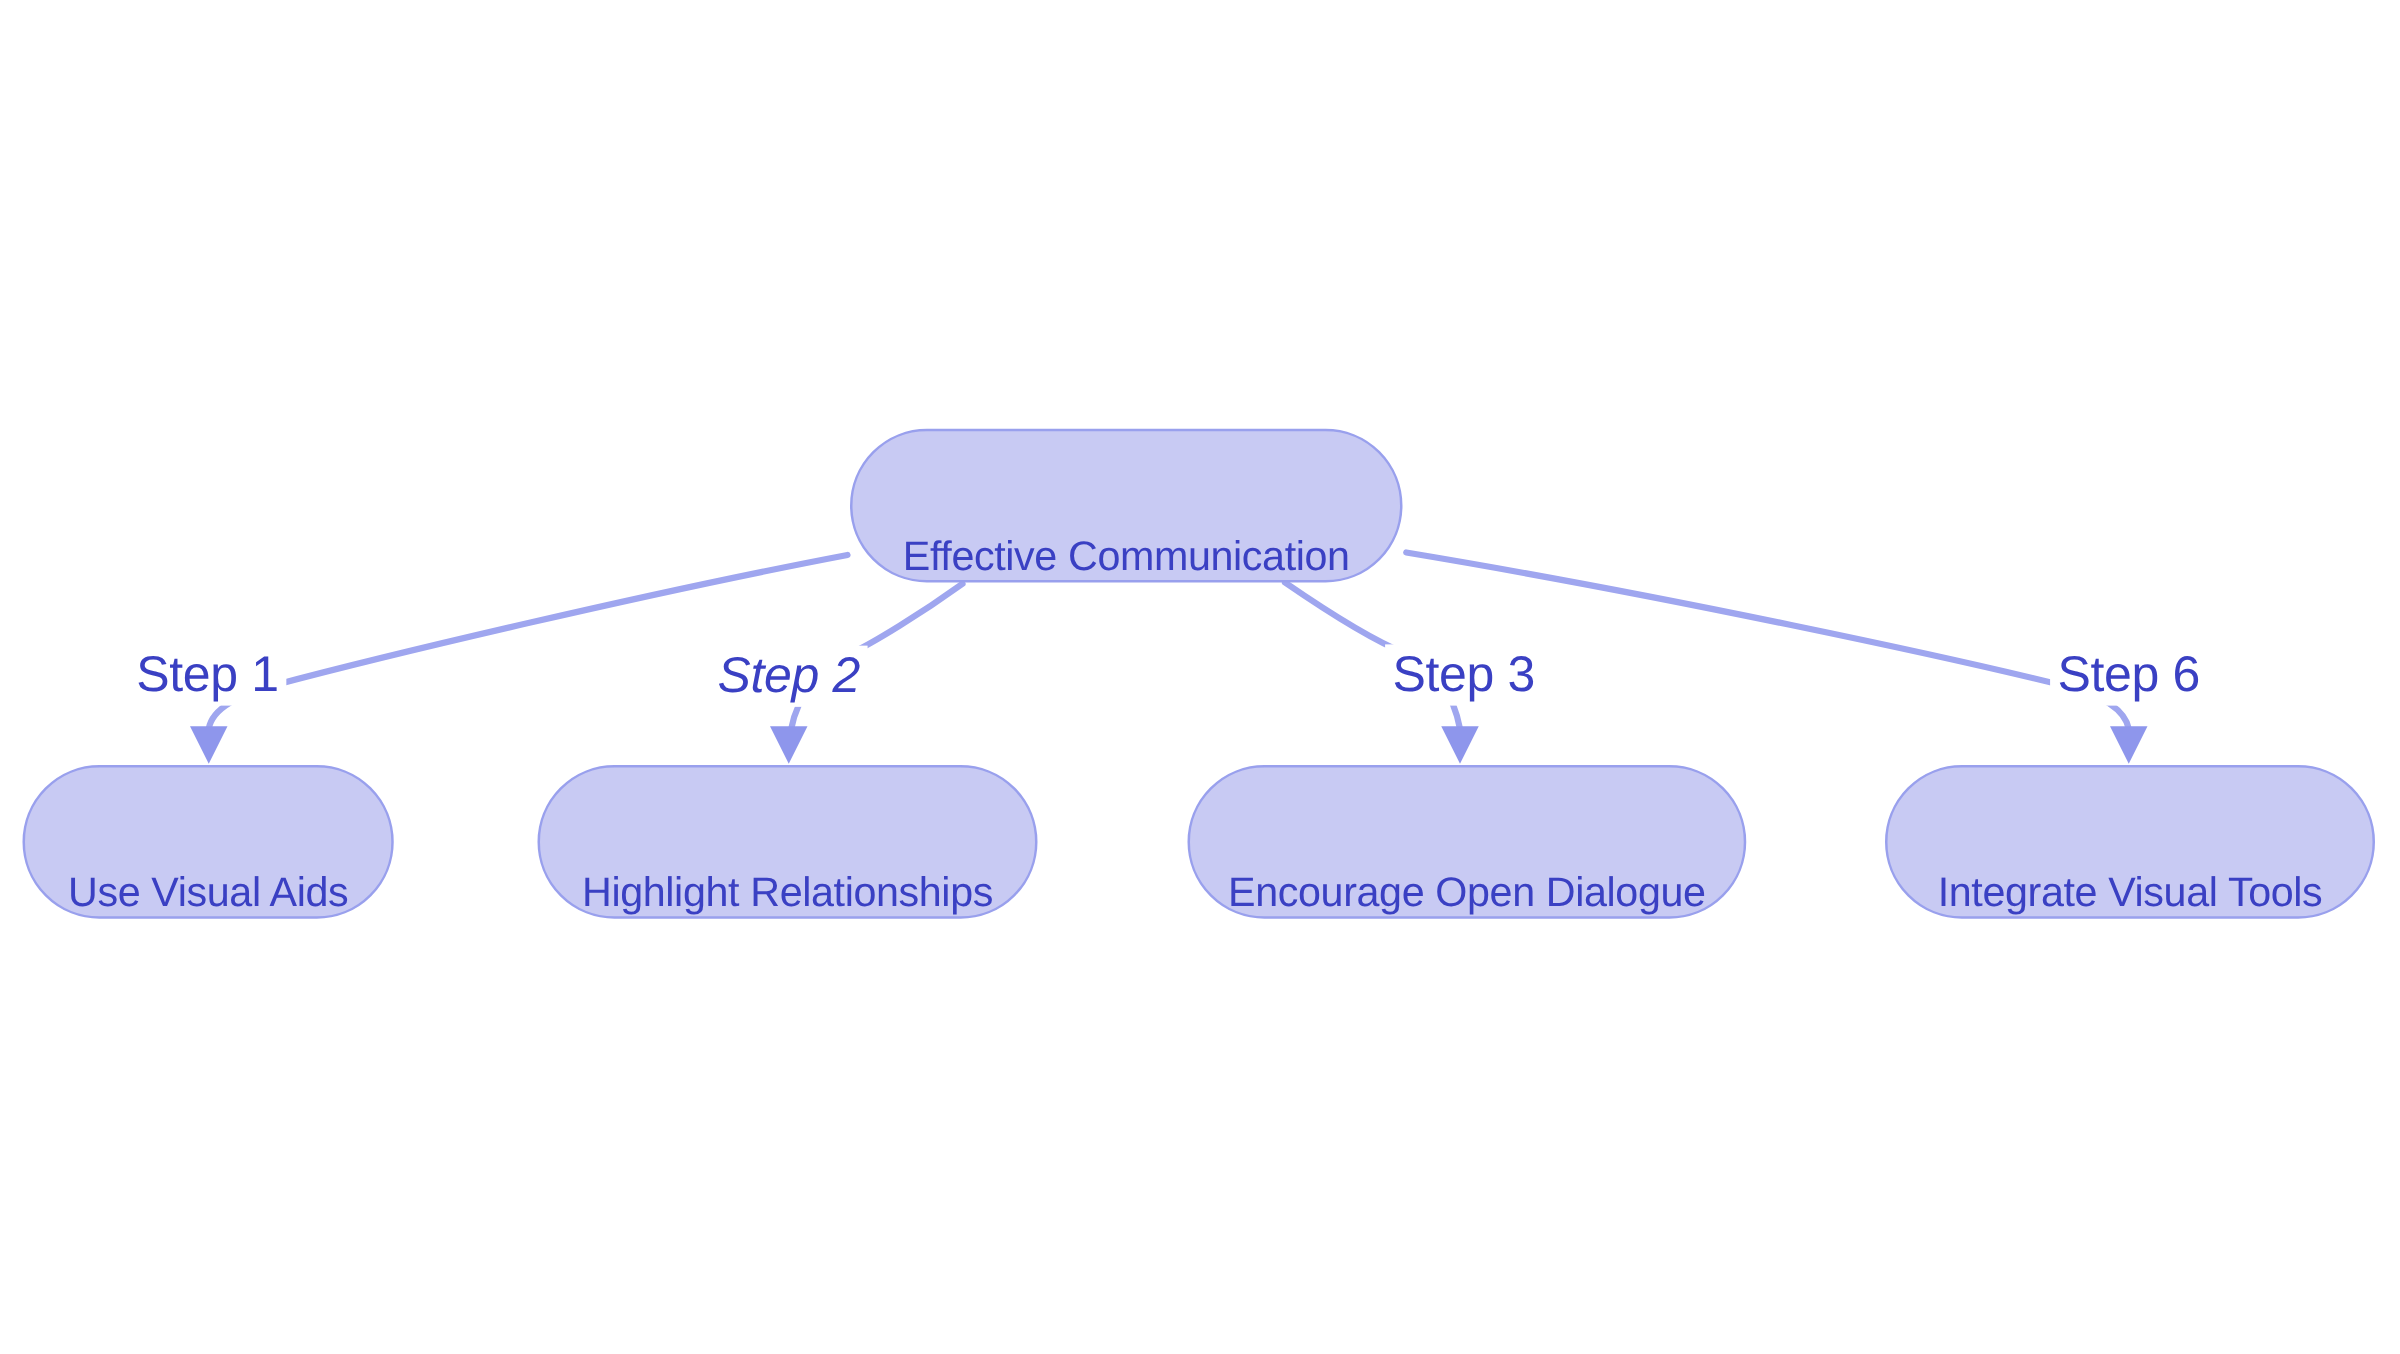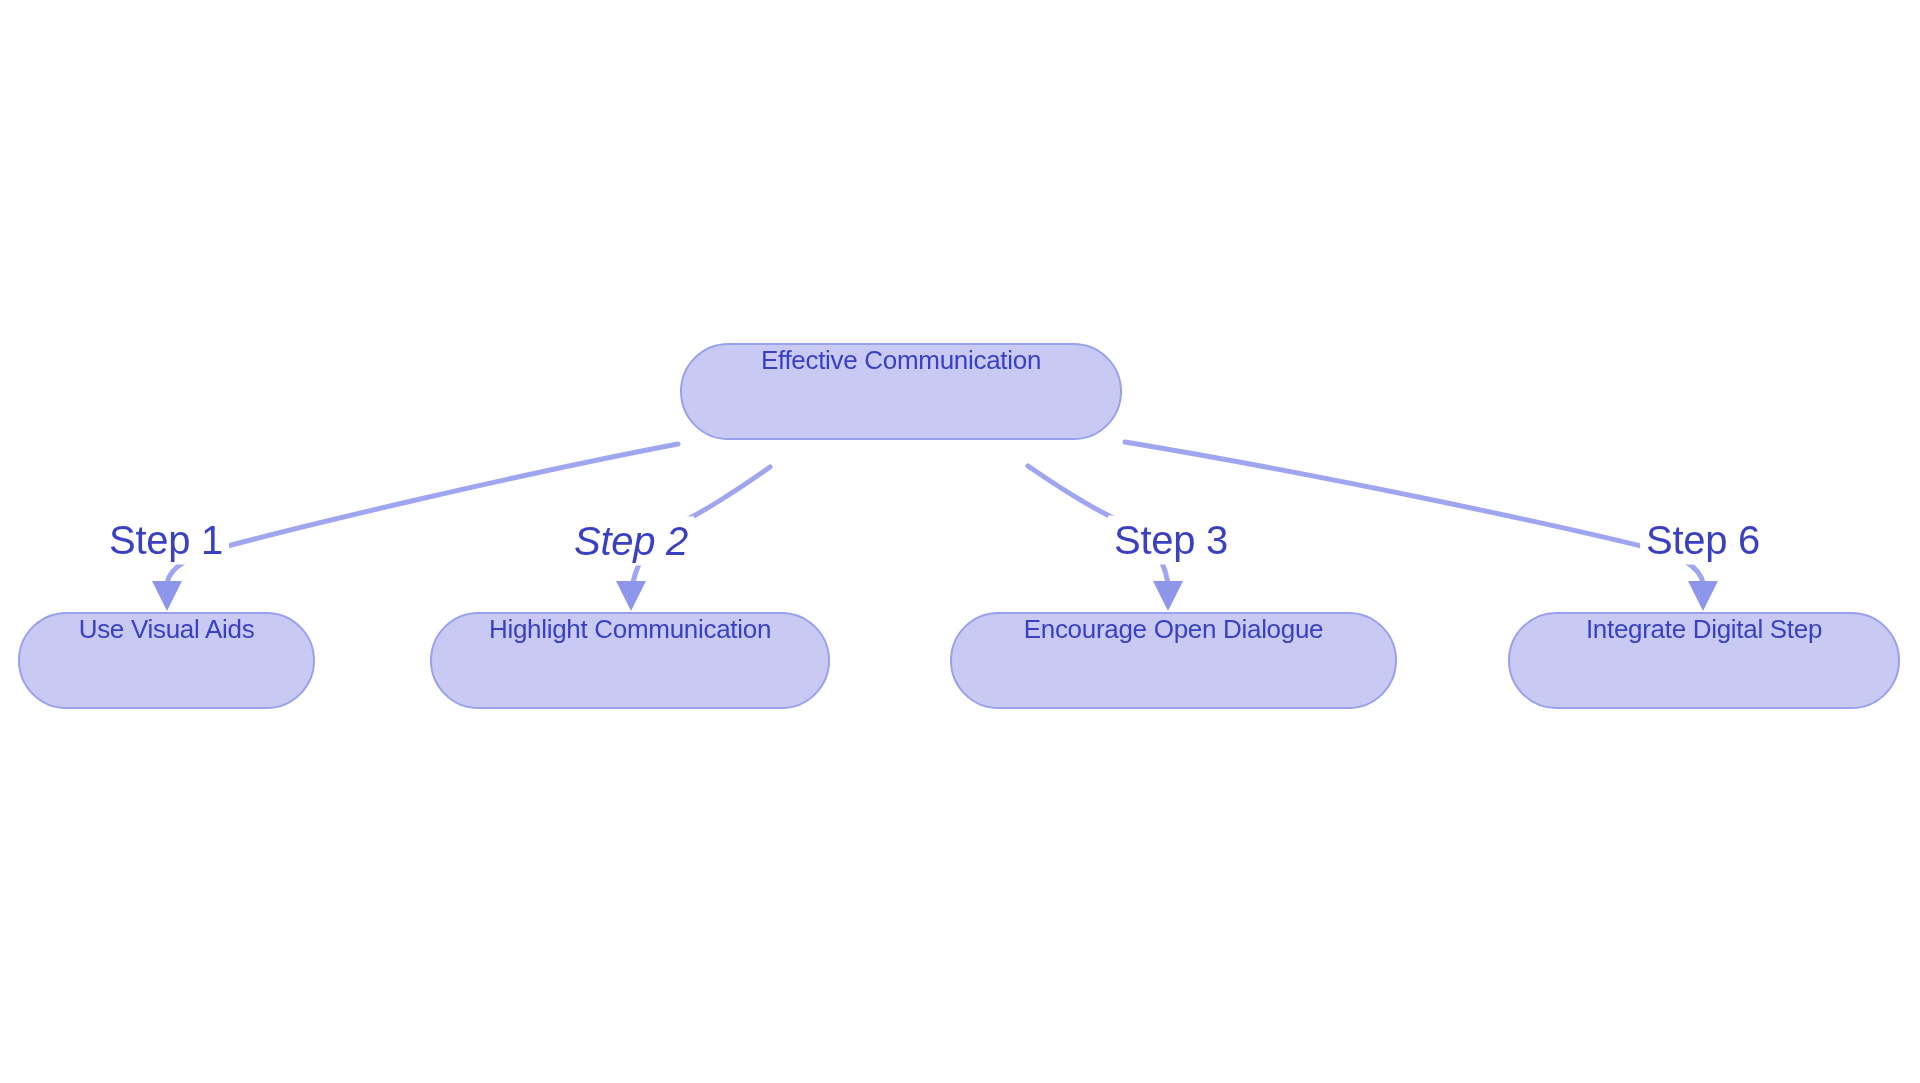--- a/index.html
+++ b/index.html
@@ -32,29 +32,29 @@
     stroke: var(--edge-stroke);
     stroke-width: 5;
     stroke-linecap: round;
   }
   .arrowhead {
     fill: var(--arrowhead);
     stroke: none;
   }
   .node {
     position: absolute;
-    height: 97px;
+    height: 123px;
     background: var(--node-fill);
     border: 2.5px solid var(--node-border);
     border-radius: 61.5px;
     display: flex;
-    align-items: flex-start;
+    align-items: flex-end;
     justify-content: center;
     color: var(--text);
-    font-size: 26px;
+    font-size: 33px;
     letter-spacing: -0.3px;
     white-space: nowrap;
   }
   .node-root  { left: 680px;  top: 343px; width: 442px; }
   .node-c0    { left: 18px;   top: 612px; width: 297px; }
   .node-c1    { left: 430px;  top: 612px; width: 400px; }
   .node-c2    { left: 950px;  top: 612px; width: 447px; }
   .node-c3    { left: 1508px; top: 612px; width: 392px; }
   .edge-label {
     position: absolute;
@@ -88,27 +88,27 @@
   </svg>
 
   <div class="node node-root">
     <span>Effective Communication</span>
   </div>
 
   <div class="node node-c0">
     <span>Use Visual Aids</span>
   </div>
   <div class="node node-c1">
-    <span>Highlight Communication</span>
+    <span>Highlight Relationships</span>
   </div>
   <div class="node node-c2">
     <span>Encourage Open Dialogue</span>
   </div>
   <div class="node node-c3">
-    <span>Integrate Digital Step</span>
+    <span>Integrate Visual Tools</span>
   </div>
 
   <div class="edge-label label-0">Step 1</div>
   <div class="edge-label label-1">Step 2</div>
   <div class="edge-label label-2">Step 3</div>
   <div class="edge-label label-3">Step 6</div>
 
 </div>
 
 </body></html>

